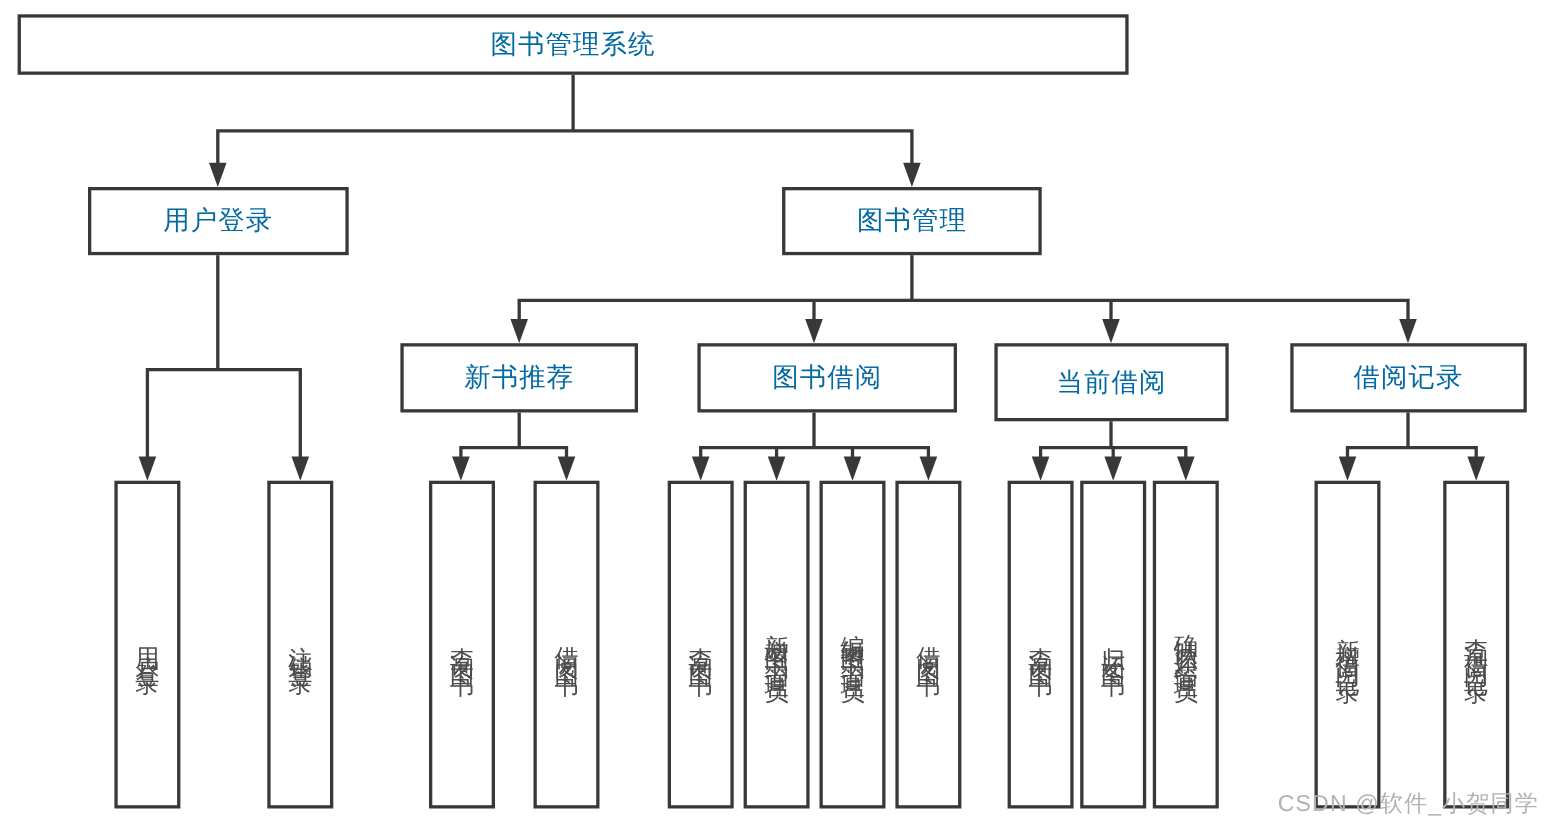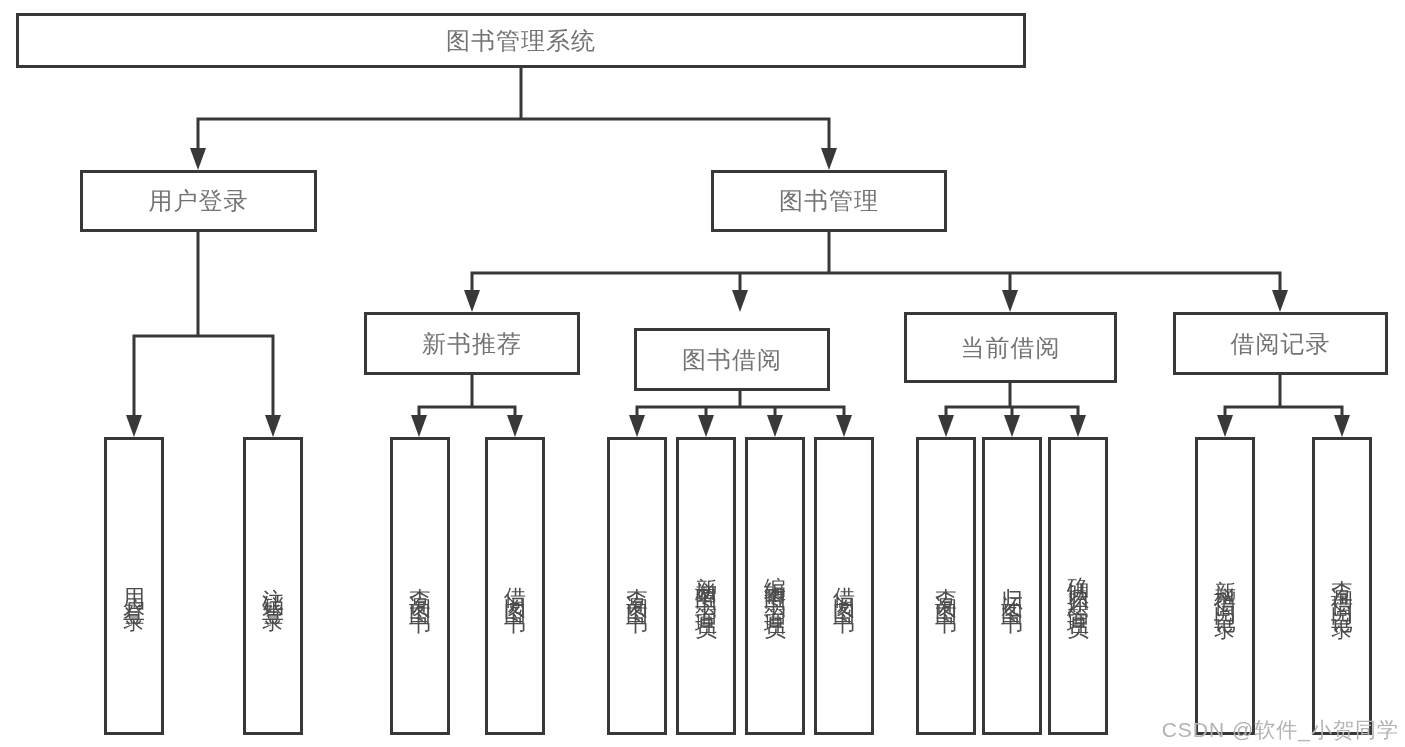--- a/index.html
+++ b/index.html
@@ -20,21 +20,21 @@
     position: absolute;
     box-sizing: border-box;
     border: 3px solid #383838;
     background: #ffffff;
     display: flex;
     align-items: center;
     justify-content: center;
   }
   .h-label {
     font-size: 24px;
-    color: #737373;
+    color: #0369a1;
     letter-spacing: 1px;
     white-space: nowrap;
     line-height: 1;
   }
   .v-label {
     writing-mode: vertical-rl;
     text-orientation: mixed;
     font-size: 22px;
     color: #4c4c4c;
     letter-spacing: 8px;
@@ -104,21 +104,21 @@
   <div class="box" style="left:80px; top:170px; width:237px; height:62px;">
     <span class="h-label">用户登录</span>
   </div>
   <div class="box" style="left:364px; top:312px; width:216px; height:63px;">
     <span class="h-label">新书推荐</span>
   </div>
 
   <div class="box" style="left:711px; top:170px; width:236px; height:62px;">
     <span class="h-label">图书管理</span>
   </div>
-  <div class="box" style="left:634px; top:328px; width:196px; height:63px;">
+  <div class="box" style="left:634px; top:312px; width:236px; height:63px;">
     <span class="h-label">图书借阅</span>
   </div>
   <div class="box" style="left:904px; top:312px; width:213px; height:71px;">
     <span class="h-label">当前借阅</span>
   </div>
   <div class="box" style="left:1173px; top:312px; width:215px; height:63px;">
     <span class="h-label">借阅记录</span>
   </div>
 
   <div class="box" style="left:104px; top:437px; width:60px; height:298px;">

